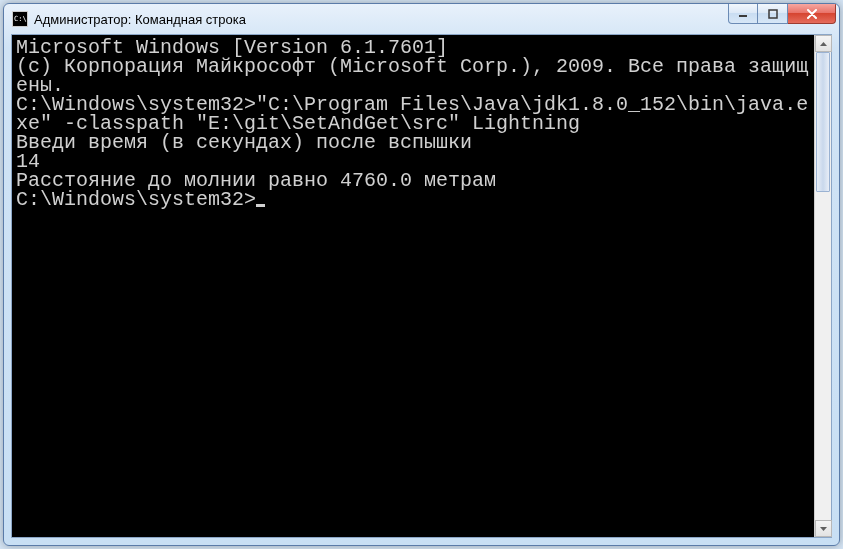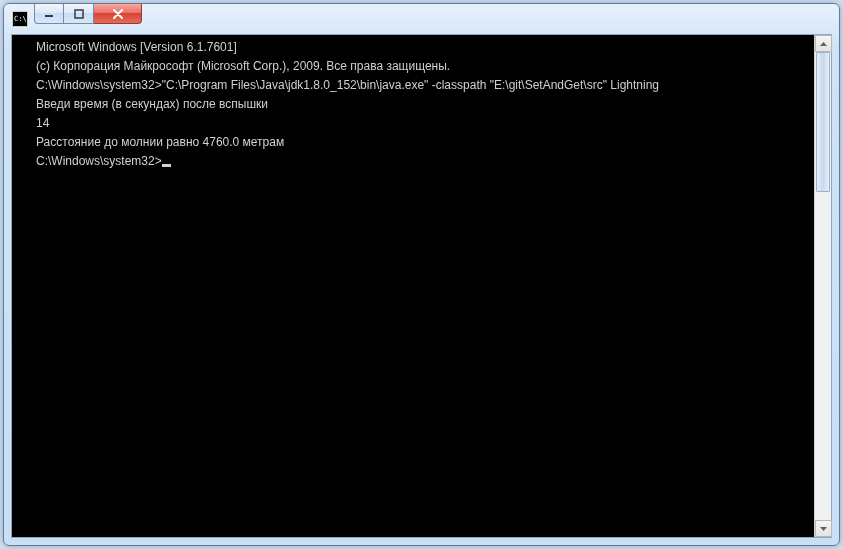--- a/index.html
+++ b/index.html
@@ -86,28 +86,27 @@
       border: 1px solid #8ba6c7;
       box-shadow: inset 0 0 3px rgba(0,0,0,0.4);
     }
     .console-area {
       position: absolute;
       left: 0;
       top: 0;
       right: 17px;
       bottom: 0;
       padding: 3px 2px 3px 4px;
-      font-family: Liberation Sans, sans-serif;
-      font-size: 12px;
+      font-family: Liberation Mono, monospace;
+      font-size: 20px;
       line-height: 19px;
       color: #d0d0d0;
       white-space: pre-wrap;
       word-break: break-all;
       overflow: hidden;
-      margin-left: 20px;
     }
     .scrollbar {
       position: absolute;
       right: 0;
       top: 0;
       bottom: 0;
       width: 17px;
       background: #f0f0f0;
       border-left: 1px solid #cfcfcf;
     }
@@ -153,20 +152,21 @@
 <div class="window">
 
   <div class="titlebar">
     <span class="titlebar-icon">
       <svg viewBox="0 0 16 16" width="16" height="16">
         <rect x="0" y="0" width="16" height="16" fill="#000"></rect>
         <rect x="0.5" y="0.5" width="15" height="15" fill="none" stroke="#ccc" stroke-width="1"></rect>
         <text x="2" y="10" font-family="monospace" font-size="7" fill="#fff">C:\</text>
       </svg>
     </span>
+    <span class="titlebar-text">Администратор: Командная строка</span>
     <div class="window-controls">
       <div class="win-btn min">
         <svg width="10" height="10" viewBox="0 0 10 10">
             <rect x="1" y="6" width="8" height="2" fill="#3a3a3a"></rect>
           </svg>
       </div>
       <div class="win-btn max">
         <svg width="10" height="10" viewBox="0 0 10 10">
             <rect x="1" y="1" width="8" height="8" fill="none" stroke="#3a3a3a" stroke-width="1.5"></rect>
           </svg>

